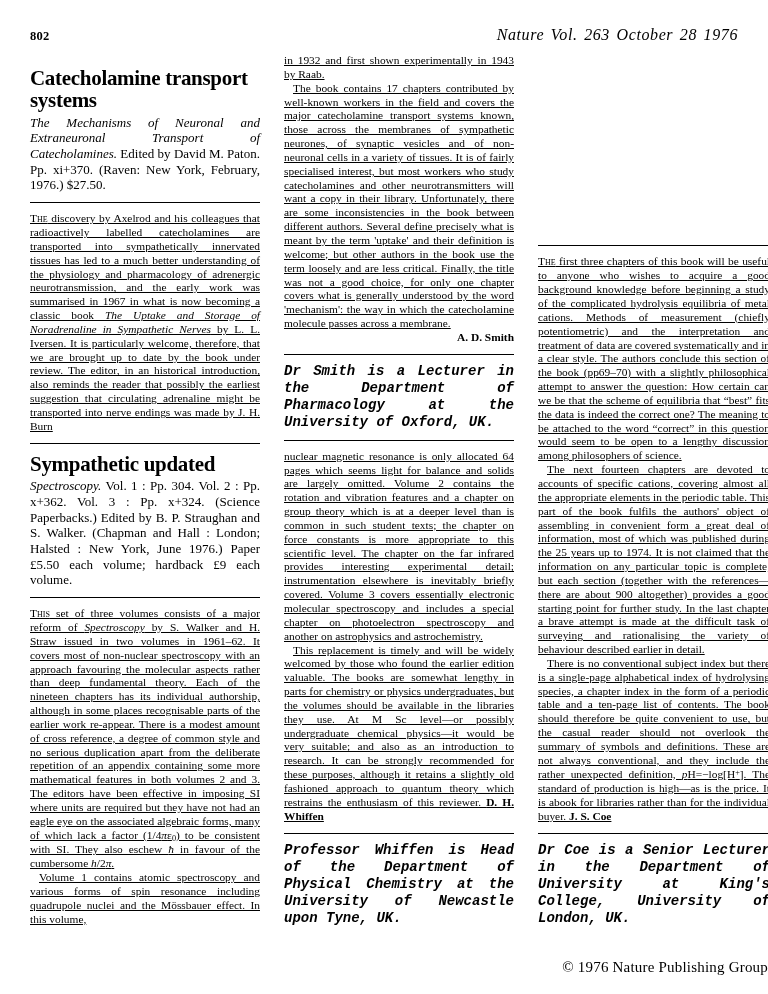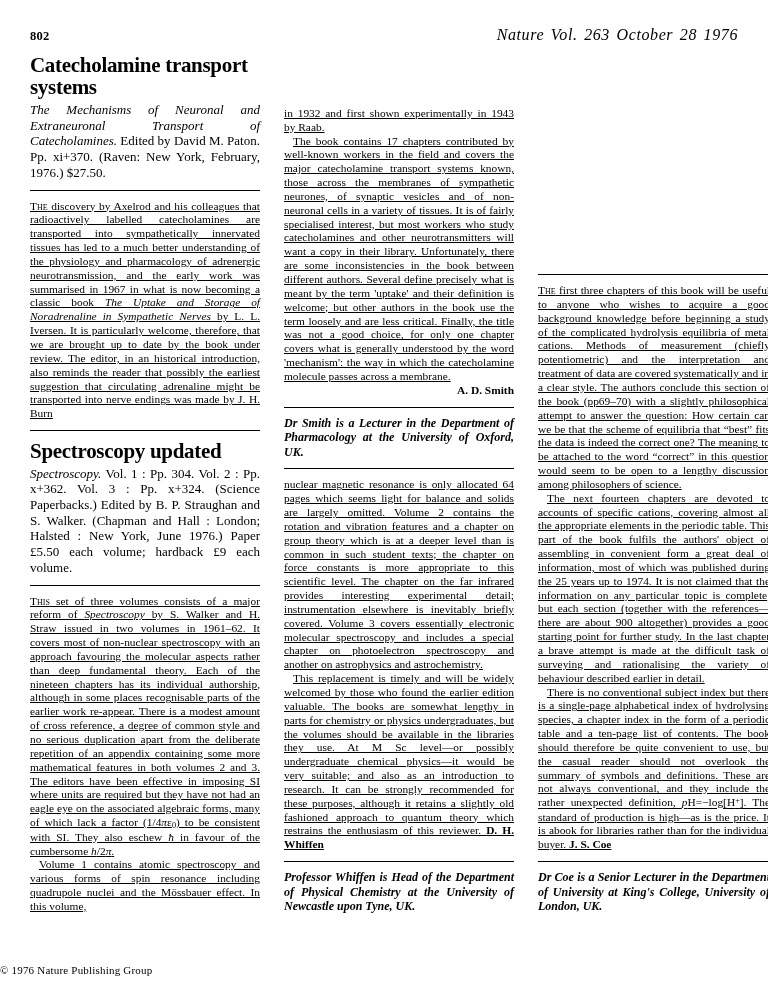--- a/index.html
+++ b/index.html
@@ -99,35 +99,36 @@
     font-size: 11.4px;
     font-weight: bold;
     text-align: right;
     margin: 0;
     line-height: 1.215;
   }
   .byline-inline {
     font-weight: bold;
   }
   .affil {
-    font-size: 12px;
+    font-size: 14px;
     line-height: 1.215;
     text-align: justify;
     font-style: italic;
     font-weight: bold;
     margin: 0;
+    font-family: Liberation Mono, monospace;
   }
   i { font-style: italic; }
   .footer {
     position: absolute;
     left: 0;
     right: 0;
     bottom: 18px;
-    text-align: left;
-    font-size: 11px;
+    text-align: right;
+    font-size: 15px;
     letter-spacing: 0.2px;
   }
   sub { font-size: 0.72em; vertical-align: -0.22em; }
   sup { font-size: 0.72em; vertical-align: 0.42em; }
 </style>
 </head>
 <body>
 
 <div class="page">
 
@@ -143,21 +144,21 @@
       <article>
         <h1 class="headline">Catecholamine transport systems</h1>
         <p class="biblio"><i>The Mechanisms of Neuronal and Extraneuronal Transport of Catecholamines.</i><span class="rom"> Edited by David M. Paton. Pp. xi+370. (Raven: New York, February, 1976.) $27.50.</span></p>
         <hr class="rule">
         <p class="body"><span class="smallcaps-lead">The</span> discovery by Axelrod and his colleagues that radioactively labelled catecholamines are transported into sympathetically innervated tissues has led to a much better understanding of the physiology and pharmacology of adrenergic neurotransmission, and the early work was summarised in 1967 in what is now becoming a classic book <i>The Uptake and Storage of Noradrenaline in Sympathetic Nerves</i> by L. L. Iversen. It is particularly welcome, therefore, that we are brought up to date by the book under review. The editor, in an historical introduction, also reminds the reader that possibly the earliest suggestion that circulating adrenaline might be transported into nerve endings was made by J. H. Burn</p>
       </article>
 
       <hr class="rule">
 
       <article>
-        <h1 class="headline">Spectroscopy updated</h1>
+        <h1 class="headline">Sympathetic updated</h1>
         <p class="biblio"><i>Spectroscopy.</i><span class="rom"> Vol. 1 : Pp. 304. Vol. 2 : Pp. x+362. Vol. 3 : Pp. x+324. (Science Paperbacks.) Edited by B. P. Straughan and S. Walker. (Chapman and Hall : London; Halsted : New York, June 1976.) Paper £5.50 each volume; hardback £9 each volume.</span></p>
         <hr class="rule">
         <p class="body"><span class="smallcaps-lead">This</span> set of three volumes consists of a major reform of <i>Spectroscopy</i> by S. Walker and H. Straw issued in two volumes in 1961–62. It covers most of non-nuclear spectroscopy with an approach favouring the molecular aspects rather than deep fundamental theory. Each of the nineteen chapters has its individual authorship, although in some places recognisable parts of the earlier work re-appear. There is a modest amount of cross reference, a degree of common style and no serious duplication apart from the deliberate repetition of an appendix containing some more mathematical features in both volumes 2 and 3. The editors have been effective in imposing SI where units are required but they have not had an eagle eye on the associated algebraic forms, many of which lack a factor (1/4<i>π</i>ε<sub>0</sub>) to be consistent with SI. They also eschew <i>ħ</i> in favour of the cumbersome <i>h</i>/2<i>π</i>.</p>
         <p class="body indent">Volume 1 contains atomic spectroscopy and various forms of spin resonance including quadrupole nuclei and the Mössbauer effect. In this volume,</p>
       </article>
 
     </div>
 
     <div class="col">
 

